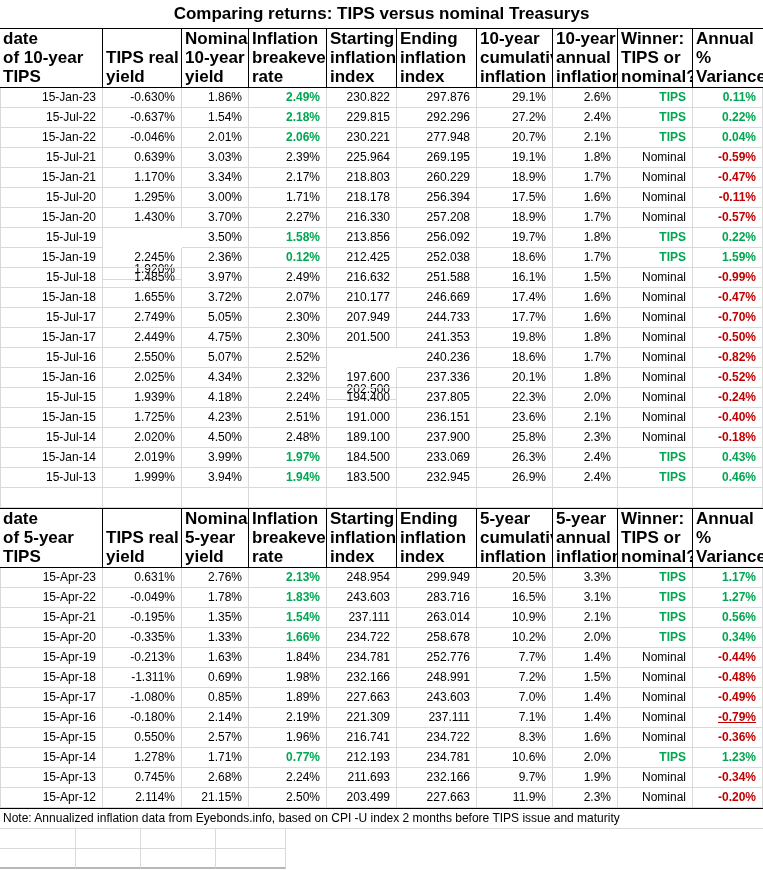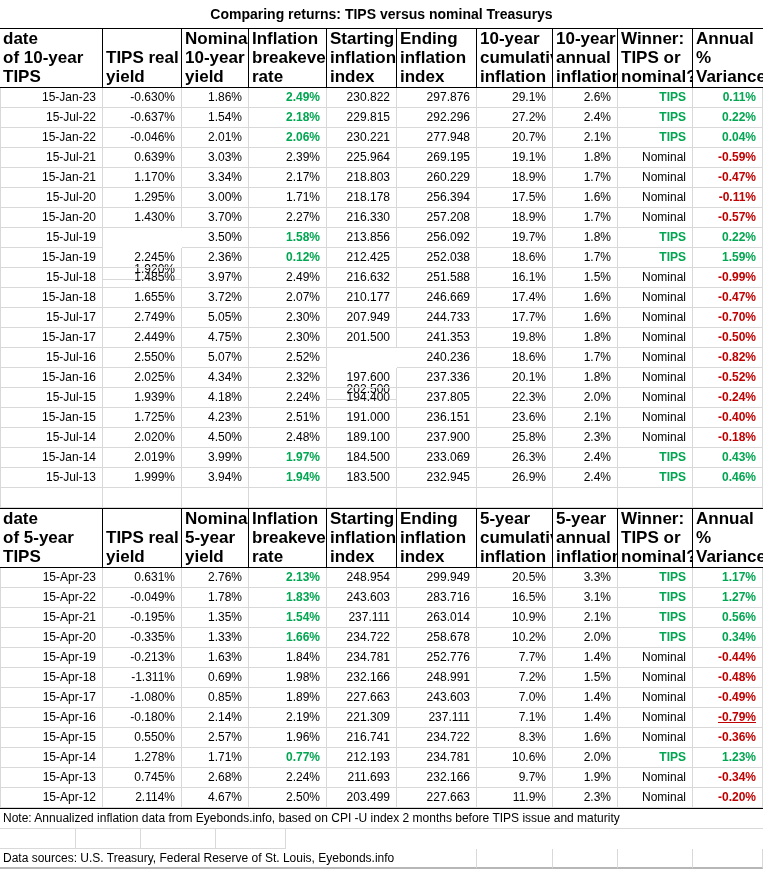--- a/index.html
+++ b/index.html
@@ -2,21 +2,21 @@
 <html><head>
 <meta charset="utf-8">
 <style>
   html,body{margin:0;padding:0;background:#fff;}
   #sheet{
     width:763px;height:870px;background:#fff;position:relative;
     font-family:"Liberation Sans",sans-serif;color:#000;overflow:hidden;
   }
   .title{
     height:28px;line-height:28px;text-align:center;
-    font-size:14px;font-weight:bold;
+    font-size:17px;font-weight:bold;
   }
   .hrow{
     display:flex;height:60px;
     border-top:1px solid #000;border-bottom:1px solid #000;
     box-sizing:border-box;
   }
   .hcell{
     box-sizing:border-box;border-right:1px solid #000;
     display:flex;align-items:flex-end;
     font-size:17px;font-weight:bold;line-height:19px;
@@ -496,21 +496,21 @@
         <div class="cell" style="width: 70px;">211.693</div>
         <div class="cell" style="width: 80px;">232.166</div>
         <div class="cell" style="width: 76px;">9.7%</div>
         <div class="cell" style="width: 65px;">1.9%</div>
         <div class="cell" style="width: 75px;">Nominal</div>
         <div class="cell red" style="width: 70px;">-0.34%</div>
       </div>
       <div class="row">
         <div class="cell first" style="width: 103px;">15-Apr-12</div>
         <div class="cell" style="width: 79px;">2.114%</div>
-        <div class="cell" style="width: 67px;">4.67%</div>
+        <div class="cell" style="width: 67px;">21.15%</div>
         <div class="cell" style="width: 78px;">2.50%</div>
         <div class="cell" style="width: 70px;">203.499</div>
         <div class="cell" style="width: 80px;">227.663</div>
         <div class="cell" style="width: 76px;">11.9%</div>
         <div class="cell" style="width: 65px;">2.3%</div>
         <div class="cell" style="width: 75px;">Nominal</div>
         <div class="cell red" style="width: 70px;">-0.20%</div>
       </div>
     </div>
 
@@ -518,20 +518,19 @@
     <div class="noterow">
       <div class="notetext" style="width:763px">Note: Annualized inflation data from Eyebonds.info, based on CPI -U index 2 months before TIPS issue and maturity</div>
     </div>
     <div class="noterow">
       <div class="notespacer" style="width:76px"></div>
       <div class="notespacer" style="width:65px"></div>
       <div class="notespacer" style="width:75px"></div>
       <div class="notespacer" style="width:70px"></div>
     </div>
     <div class="noterow last">
-      <div class="notetext" style="width:477px;border-right:1px solid #d9d9d9">Data sources: U.S. Treasury, Federal Reserve of St. Louis, Eyebonds.info</div>
       <div class="notespacer" style="width:76px"></div>
       <div class="notespacer" style="width:65px"></div>
       <div class="notespacer" style="width:75px"></div>
       <div class="notespacer" style="width:70px"></div>
     </div>
   </div>
 </div>
 
 </body></html>

